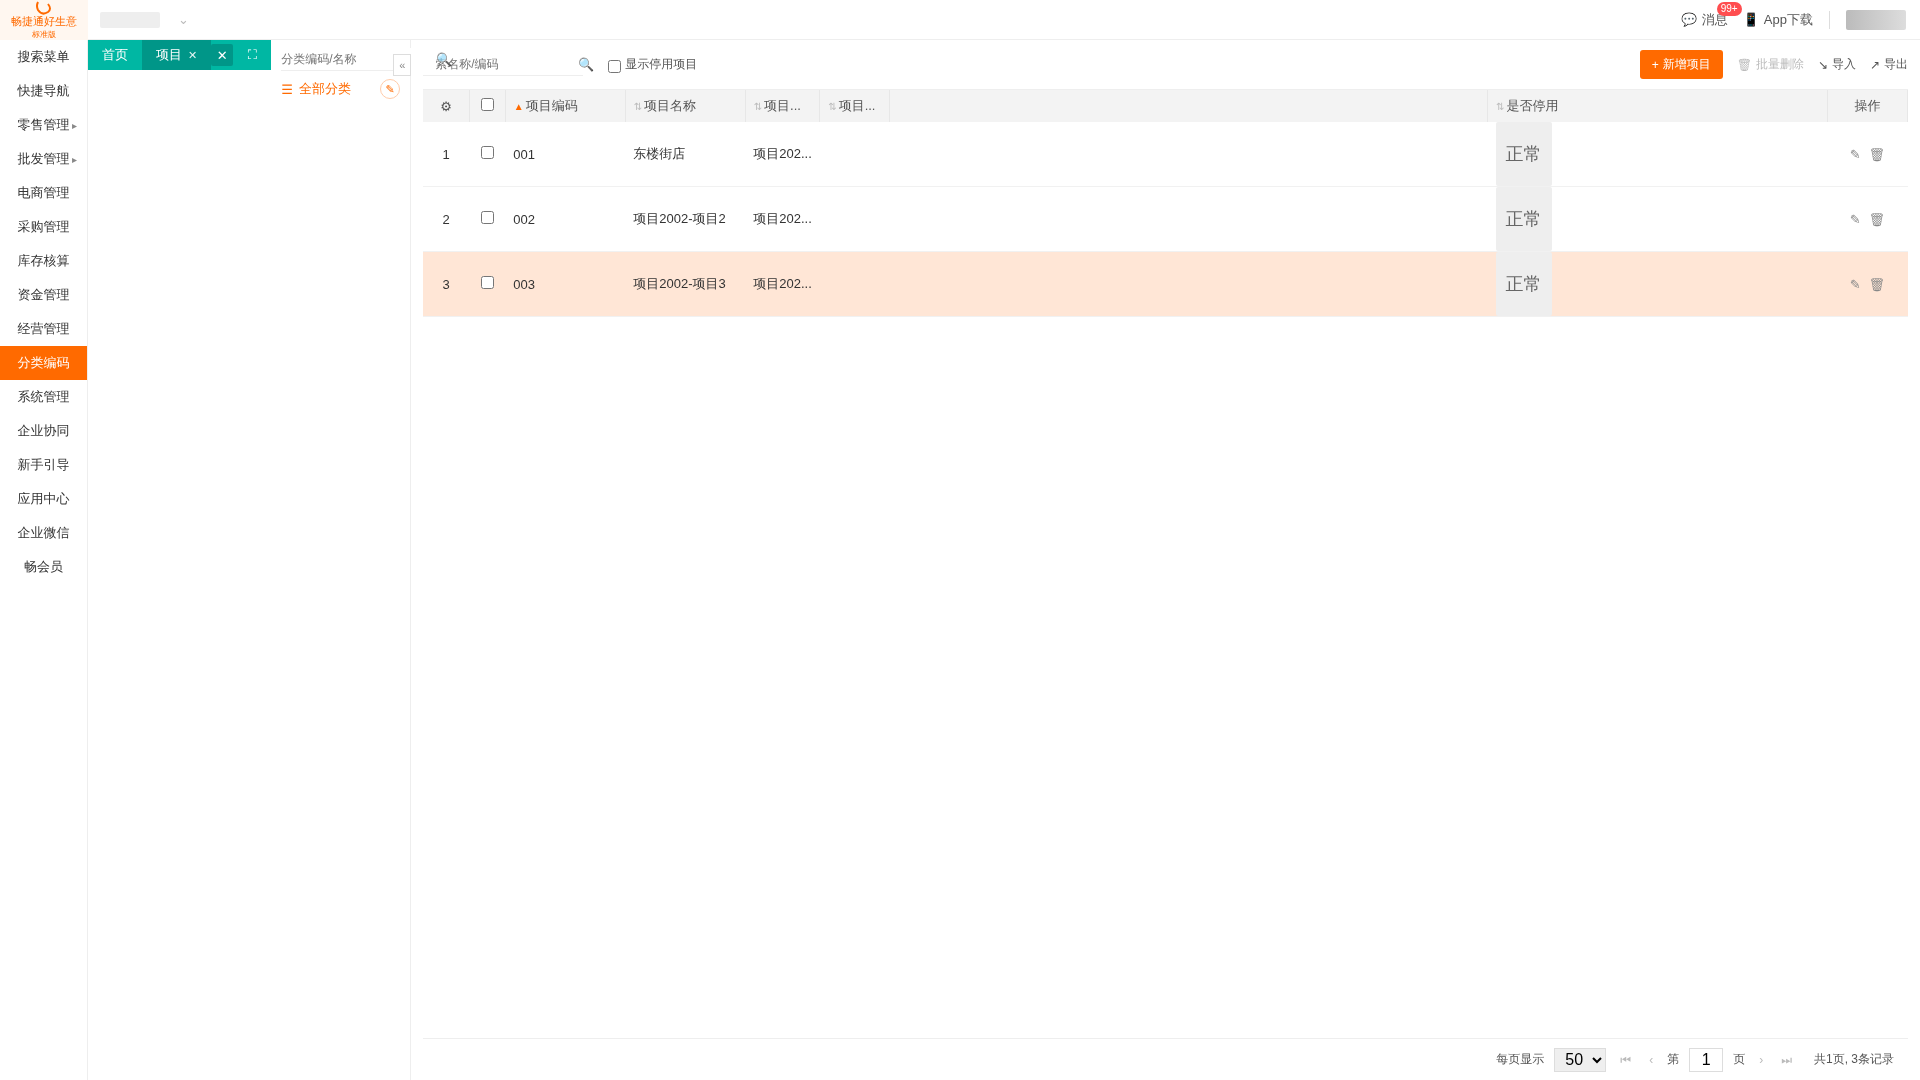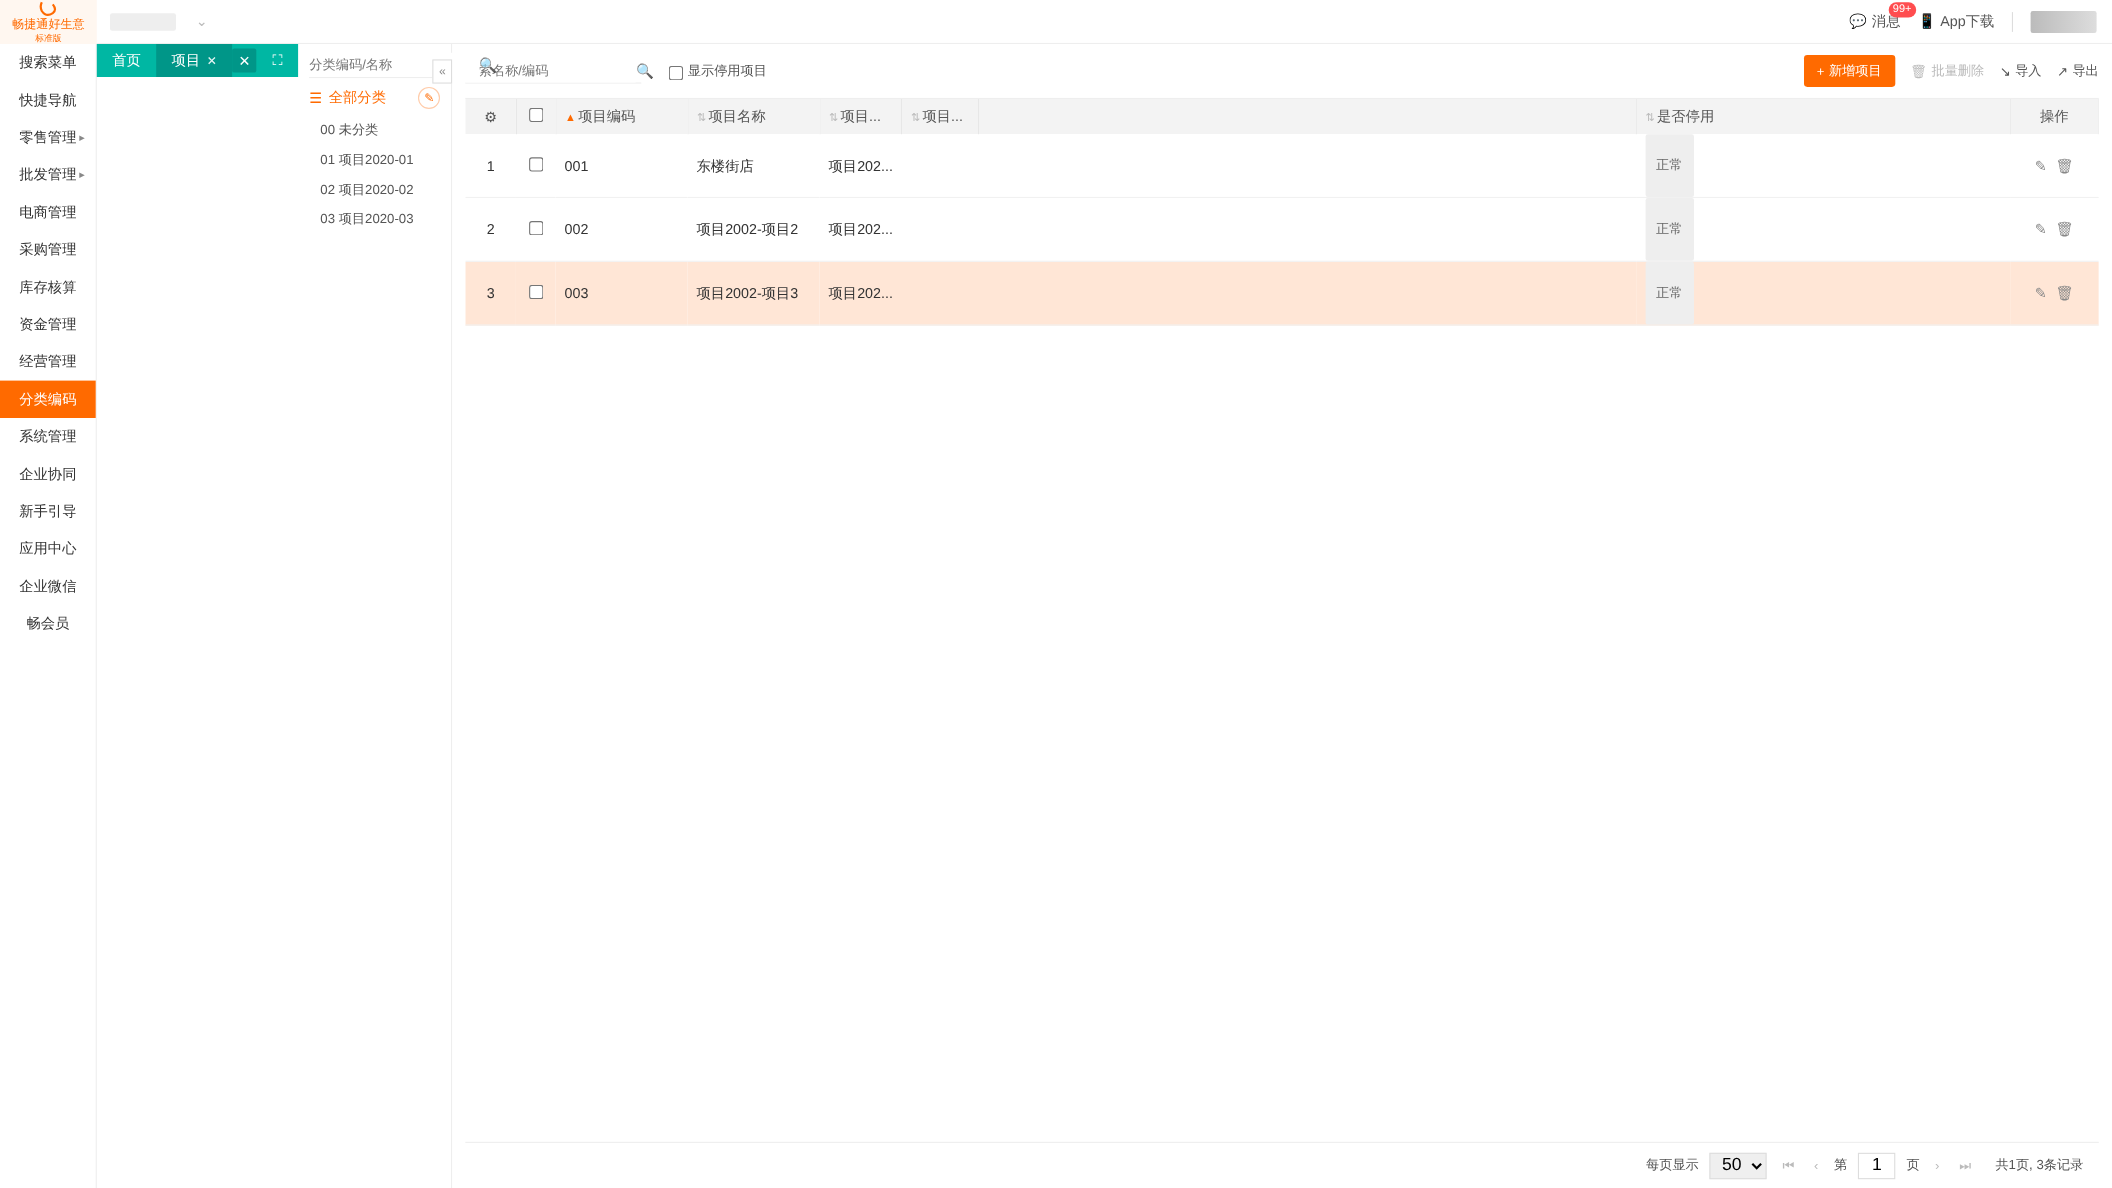--- a/index.html
+++ b/index.html
@@ -67,21 +67,21 @@
 table { border-collapse: collapse; width: 100%; }
 th, td { text-align: left; padding: 0 8px; white-space: nowrap; }
 thead th { height: 32px; background: #f3f3f3; color: #555; font-weight: normal; font-size: 13px; border-right: 1px solid #e7e7e7; position: relative; }
 thead th .sort { color: #bbb; margin-right: 4px; font-size: 10px; letter-spacing: -2px; }
 thead th.sorted .sort-up { color: #ff6a00; }
 tbody td { height: 28px; border-bottom: 1px solid #f1f1f1; font-size: 13px; }
 tbody tr.highlight td { background: #ffe6d6; }
 .row-idx { text-align: center; width: 46px; }
 .row-chk { text-align: center; width: 36px; }
 .gear-th { text-align: center; width: 46px; }
-.status-tag { background: #eee; color: #666; padding: 20px 10px; border-radius: 2px; font-size: 12px; display: inline-block; }
+.status-tag { background: #eee; color: #666; padding: 20px 10px; border-radius: 2px; font-size: 18px; display: inline-block; }
 .op-cell { text-align: center; width: 80px; }
 .op-ico { color: #888; cursor: pointer; margin: 0 4px; font-size: 13px; }
 
 
 .pager { height: 42px; border-top: 1px solid #eee; display: flex; align-items: center; justify-content: flex-end; gap: 10px; padding: 0 14px; color: #555; font-size: 12px; }
 .pager select, .pager input { border: 1px solid #ddd; height: 24px; padding: 0 6px; font-size: 16px; }
 .pager input { width: 34px; text-align: center; }
 .pg-btn { color: #bbb; cursor: pointer; padding: 0 4px; font-size: 12px; }
 </style>
 </head>
@@ -155,26 +155,20 @@
       <div class="cat-panel">
         <div class="cat-search">
           <input placeholder="分类编码/名称" style="">
           <span class="ico">🔍</span>
         </div>
         <div class="cat-all">
           <span>☰</span>
           <span>全部分类</span>
           <span class="edit">✎</span>
         </div>
-        <div class="cat-list" id="cat-list">
-            <div class="cat-li">00 未分类</div>
-            <div class="cat-li">01 项目2020-01</div>
-            <div class="cat-li">02 项目2020-02</div>
-            <div class="cat-li">03 项目2020-03</div>
-          </div>
         <div class="collapse-handle">«</div>
       </div>
 
       <div class="table-area">
         <div class="toolbar">
           <div class="search-box">
             <input placeholder="搜索名称/编码" style="">
             <span class="ico">🔍</span>
           </div>
           <label class="chk">

